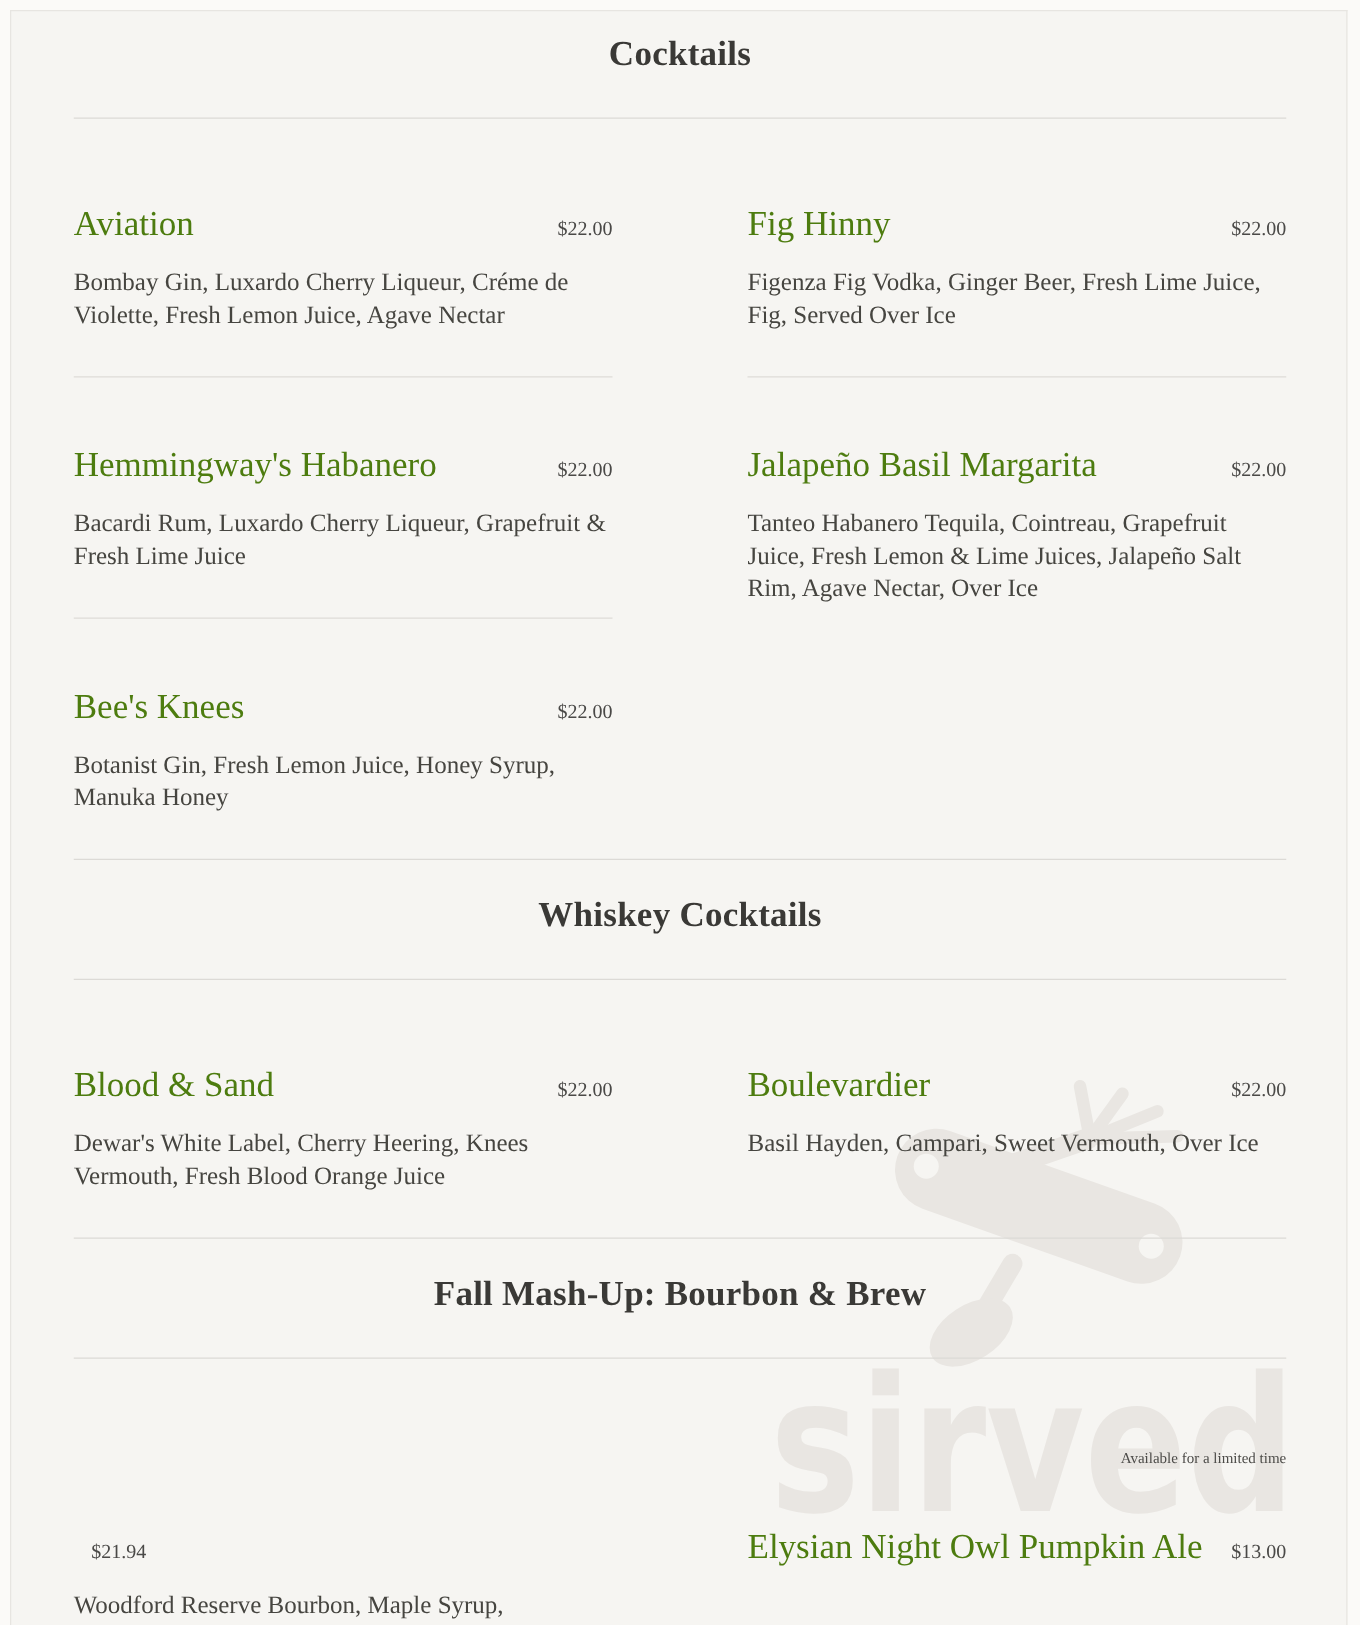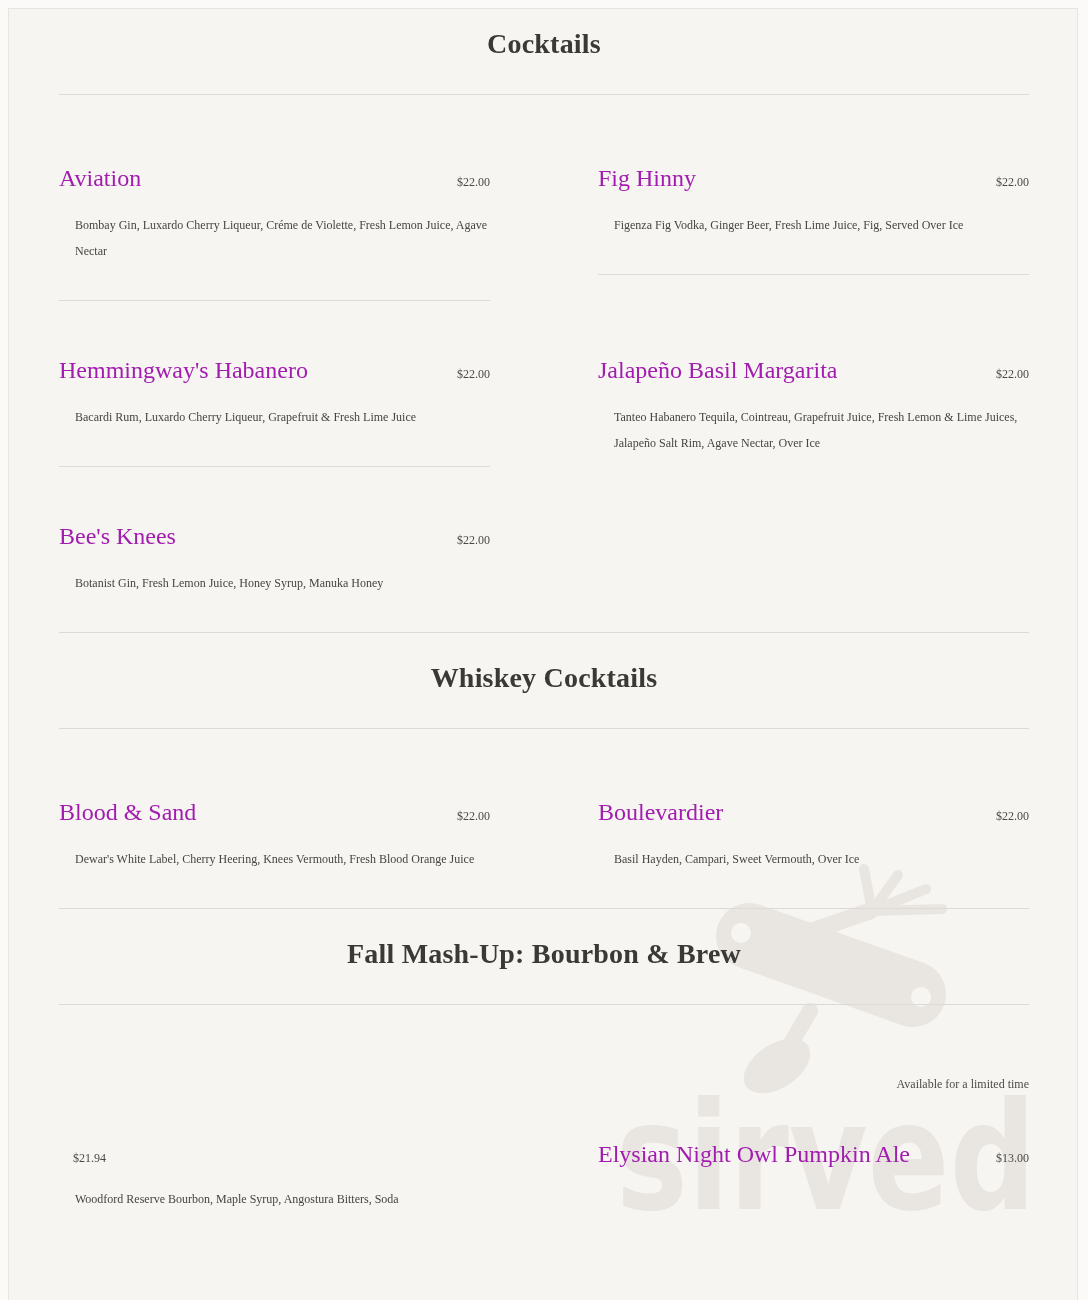--- a/index.html
+++ b/index.html
@@ -70,34 +70,34 @@
   .menu-item.no-divider {
     border-bottom: none;
     padding-bottom: 0;
   }
   .item-header {
     display: flex;
     justify-content: space-between;
     align-items: baseline;
   }
   .item-name {
-    font-size: 24px;
+    font-size: 28px;
     line-height: 27px;
-    color: #a21caf;
+    color: #4d7c0f;
   }
   .item-price {
-    font-size: 12px;
+    font-size: 16px;
     color: #4a4947;
     white-space: nowrap;
     padding-left: 14px;
     margin-top: 22px;
   }
   .item-desc {
-    margin: 20px 0 0 16px;
-    font-size: 12px;
+    margin: 20px 0 0 0;
+    font-size: 20px;
     line-height: 26px;
     color: #464540;
   }
   .limited-note {
     margin: 68px 0 0 0;
     font-size: 12px;
     line-height: 22px;
     color: #4c4b48;
     text-align: right;
   }

